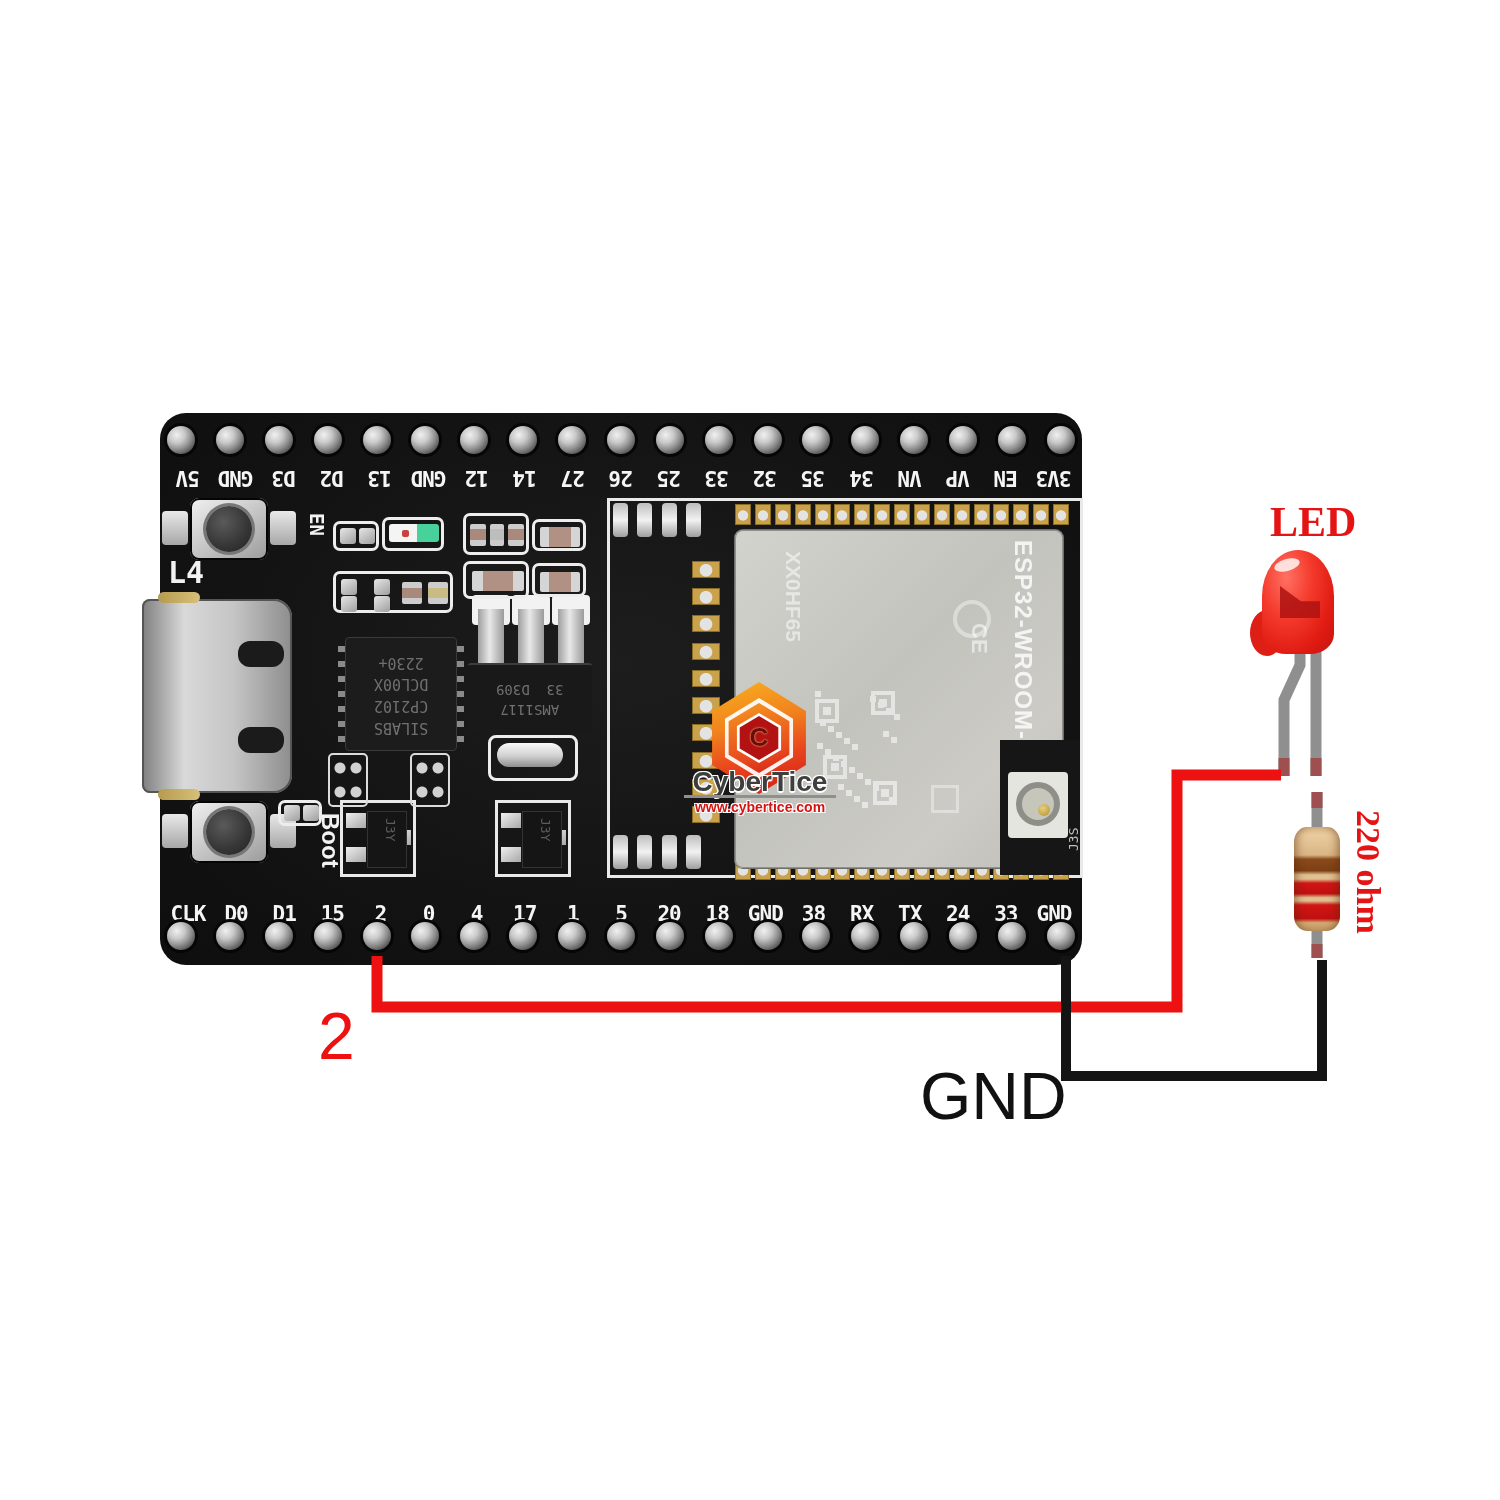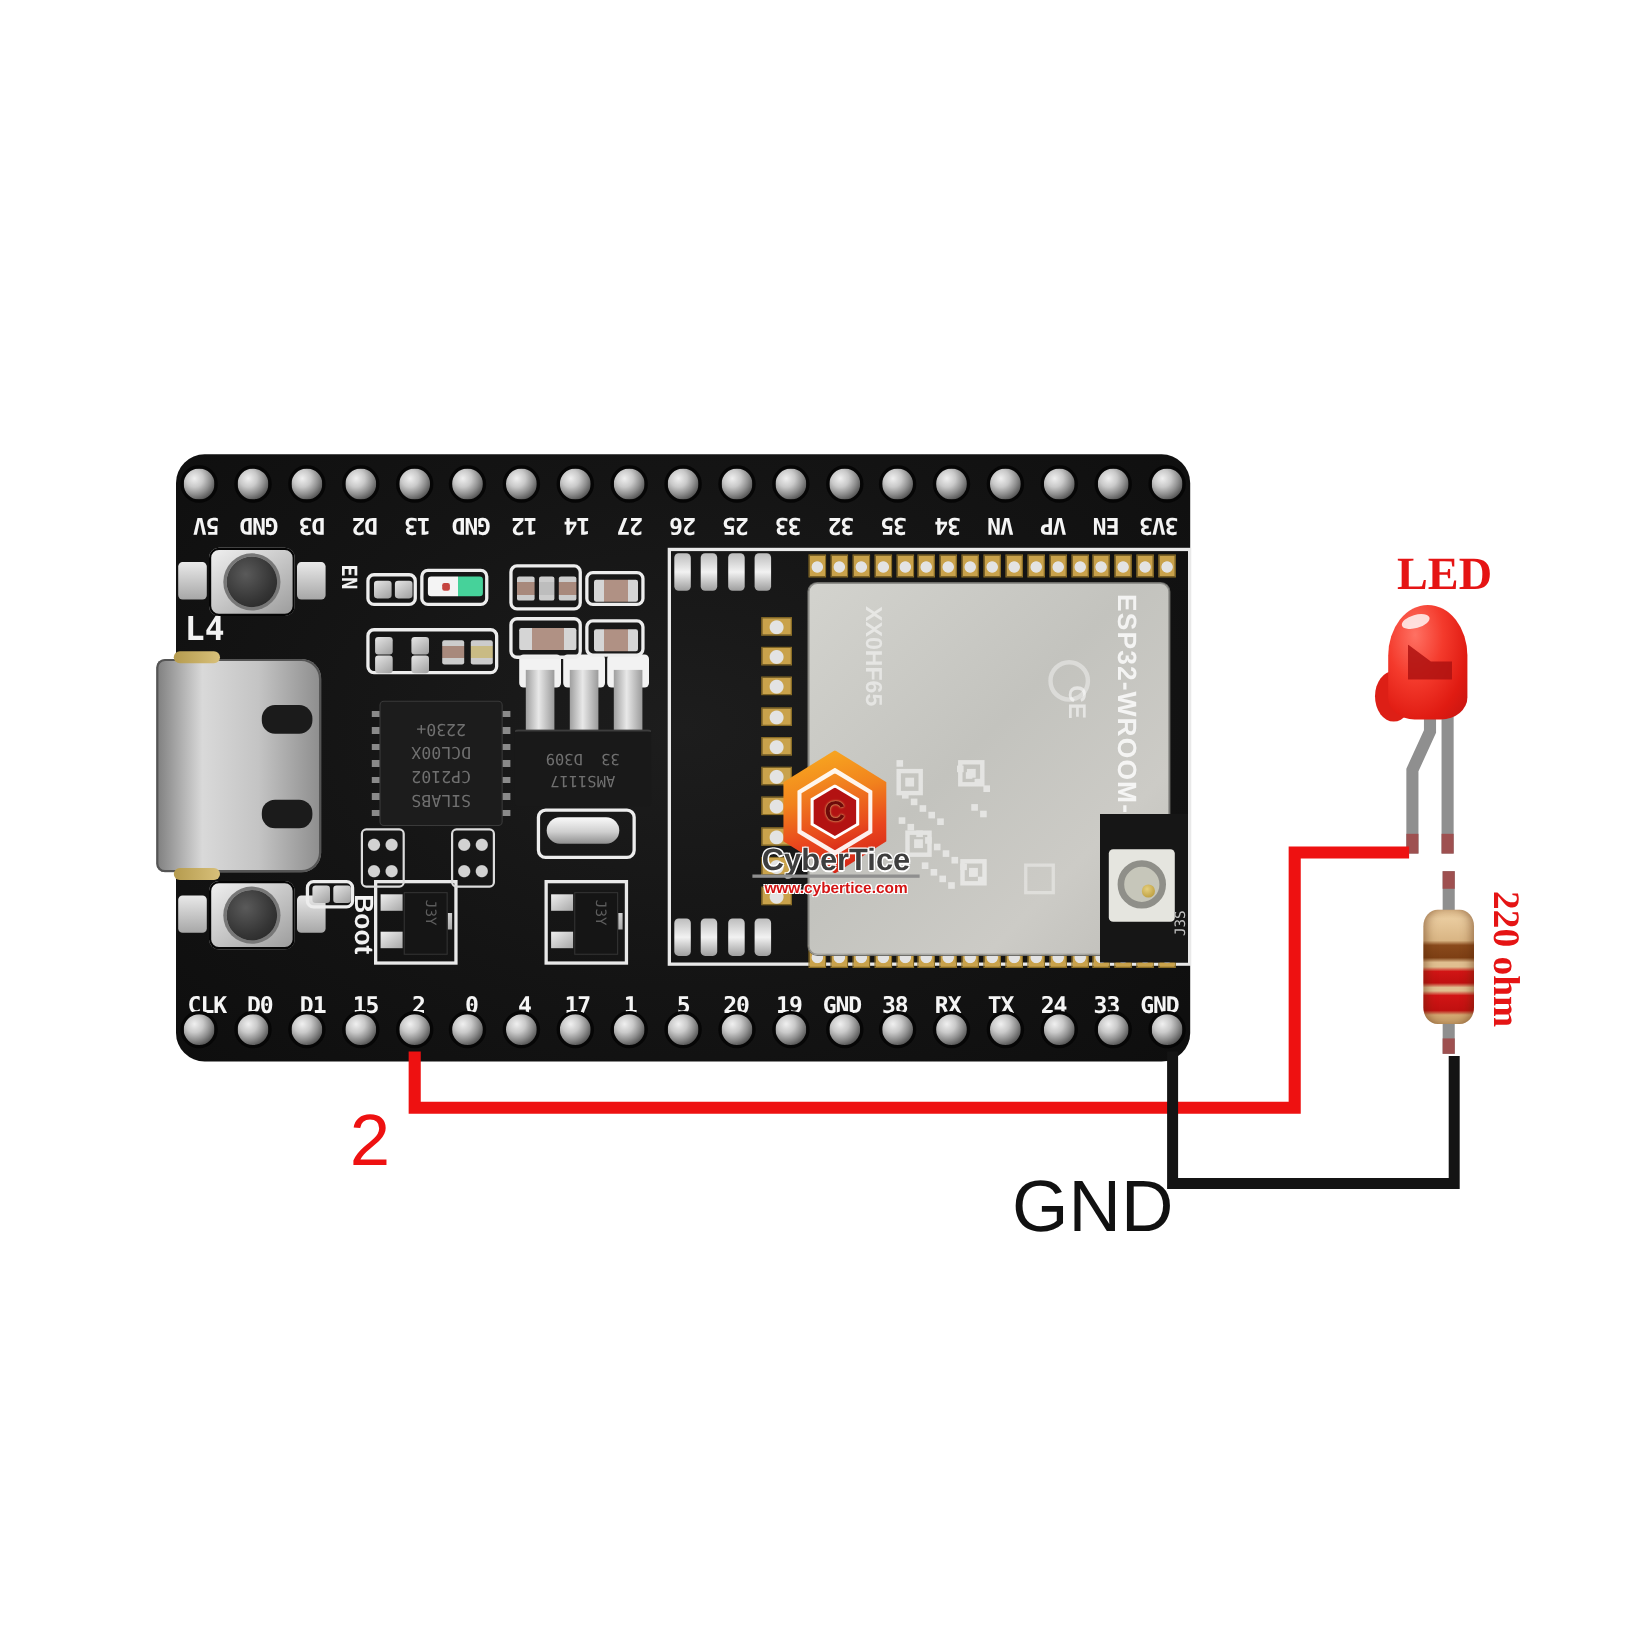--- a/index.html
+++ b/index.html
@@ -188,21 +188,21 @@
         <div class="pin-label">D0</div>
         <div class="pin-label">D1</div>
         <div class="pin-label">15</div>
         <div class="pin-label">2</div>
         <div class="pin-label">0</div>
         <div class="pin-label">4</div>
         <div class="pin-label">17</div>
         <div class="pin-label">1</div>
         <div class="pin-label">5</div>
         <div class="pin-label">20</div>
-        <div class="pin-label">19</div>
+        <div class="pin-label">18</div>
         <div class="pin-label">GND</div>
         <div class="pin-label">38</div>
         <div class="pin-label">RX</div>
         <div class="pin-label">TX</div>
         <div class="pin-label">24</div>
         <div class="pin-label">33</div>
         <div class="pin-label">GND</div>
       </div>
     <div class="pin-row" id="pins-bottom" style="top:506px;">
         <div class="pin"></div>

